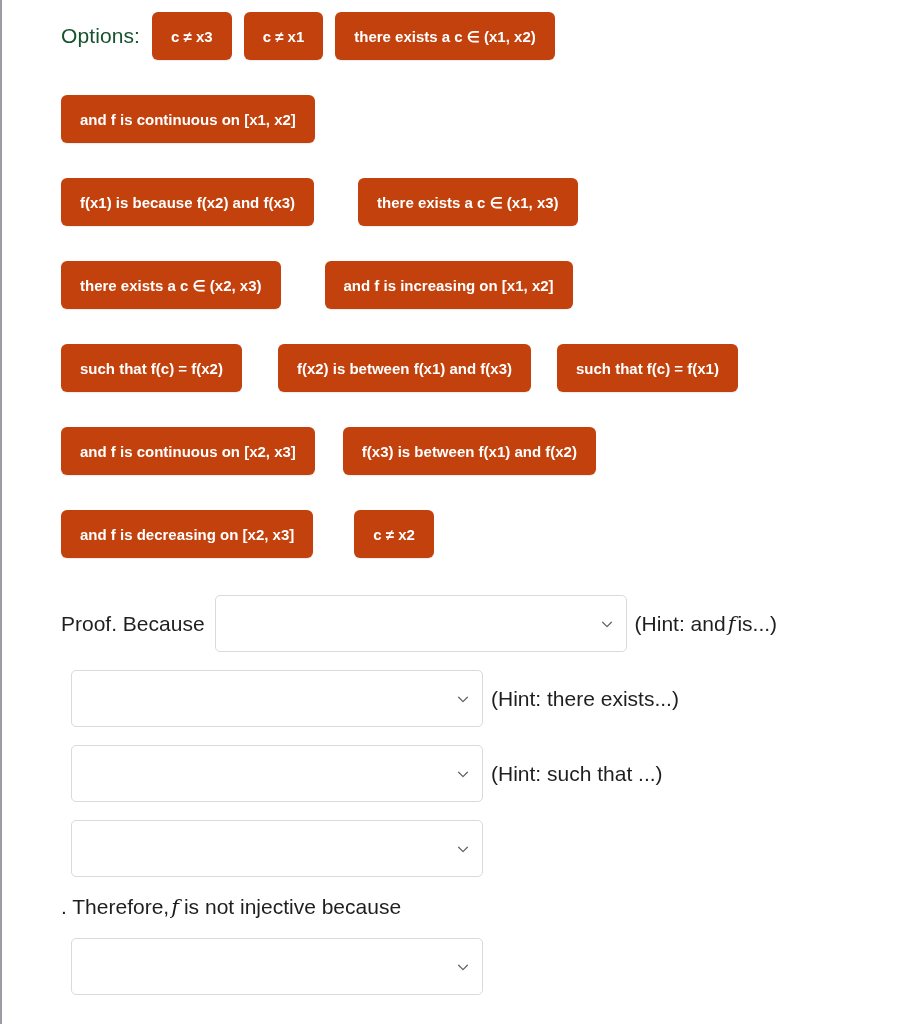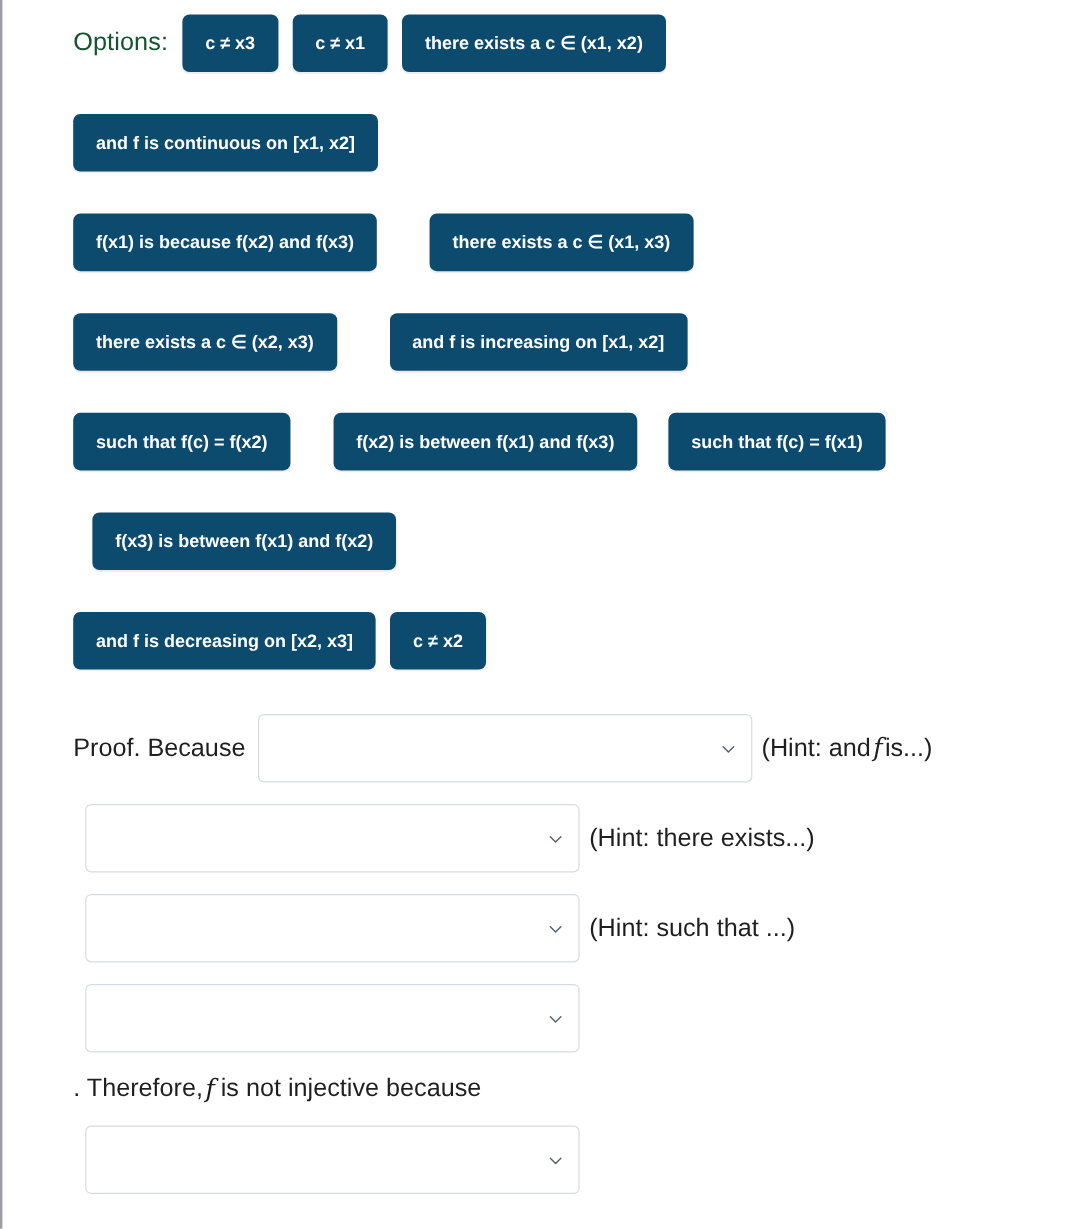--- a/index.html
+++ b/index.html
@@ -40,21 +40,21 @@
     box-sizing: border-box;
   }
   .options-label {
     font-size: 21px;
     font-weight: 400;
     color: #14532d;
     letter-spacing: 0.1px;
     white-space: nowrap;
   }
   .chip {
-    background: #0c4a6e;
+    background: #c2410c;
     color: #ffffff;
     border: none;
     border-radius: 6px;
     font-family: "Liberation Sans", sans-serif;
     font-size: 15px;
     font-weight: bold;
     line-height: 1;
     padding: 0 19px;
     height: 48px;
     display: inline-flex;
@@ -154,26 +154,27 @@
       <button class="chip" style="margin-left:32px;">and f is increasing on [x1, x2]</button>
     </div>
 
     <div class="chip-row" style="margin-top:35px;padding-left:59px;">
       <button class="chip">such that f(c) = f(x2)</button>
       <button class="chip" style="margin-left:24px;">f(x2) is between f(x1) and f(x3)</button>
       <button class="chip" style="margin-left:14px;">such that f(c) = f(x1)</button>
     </div>
 
     <div class="chip-row" style="margin-top:35px;padding-left:59px;">
+      <button class="chip">and f is continuous on [x2, x3]</button>
       <button class="chip" style="margin-left:16px;">f(x3) is between f(x1) and f(x2)</button>
     </div>
 
     <div class="chip-row" style="margin-top:35px;padding-left:59px;">
       <button class="chip">and f is decreasing on [x2, x3]</button>
-      <button class="chip" style="">c ≠ x2</button>
+      <button class="chip" style="margin-left:29px;">c ≠ x2</button>
     </div>
   </div>
 
   <div class="proof-area">
 
     <div class="proof-line" style="padding-left:59px;margin-top:10px;">
       <span class="proof-text">Proof. Because</span>
       <span class="select-wrap" style="width:412px;margin-left:10px;">
         <span class="fake-select"></span>
         <svg class="chev" viewBox="0 0 16 16">

